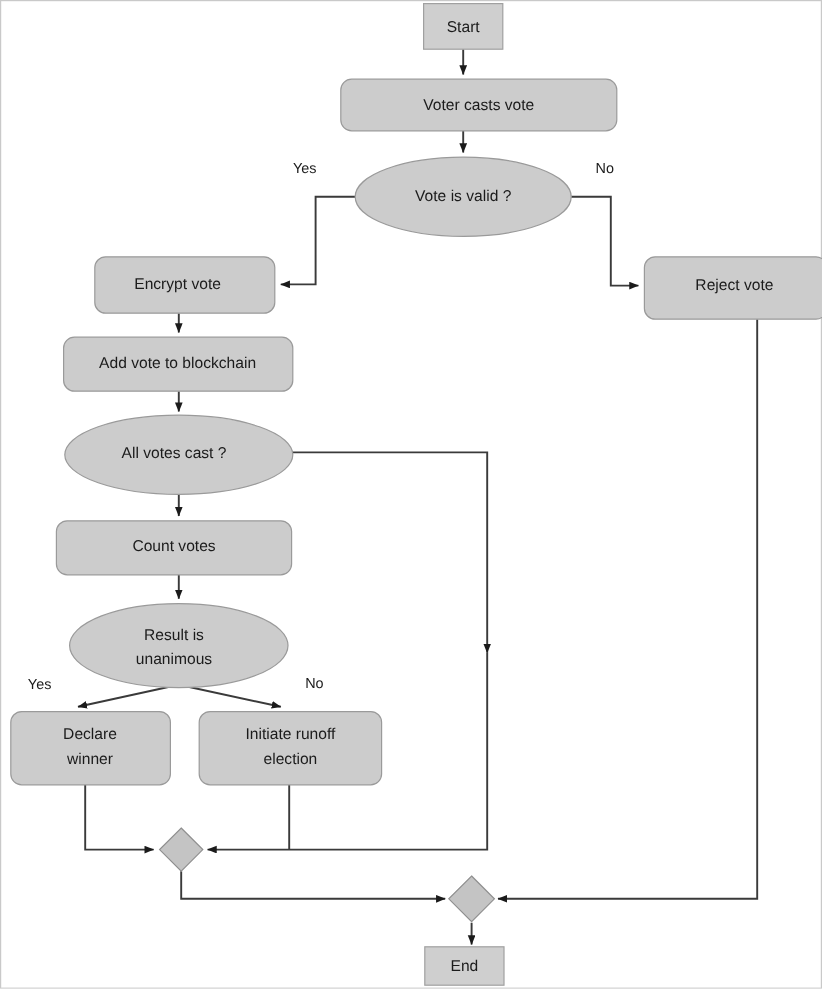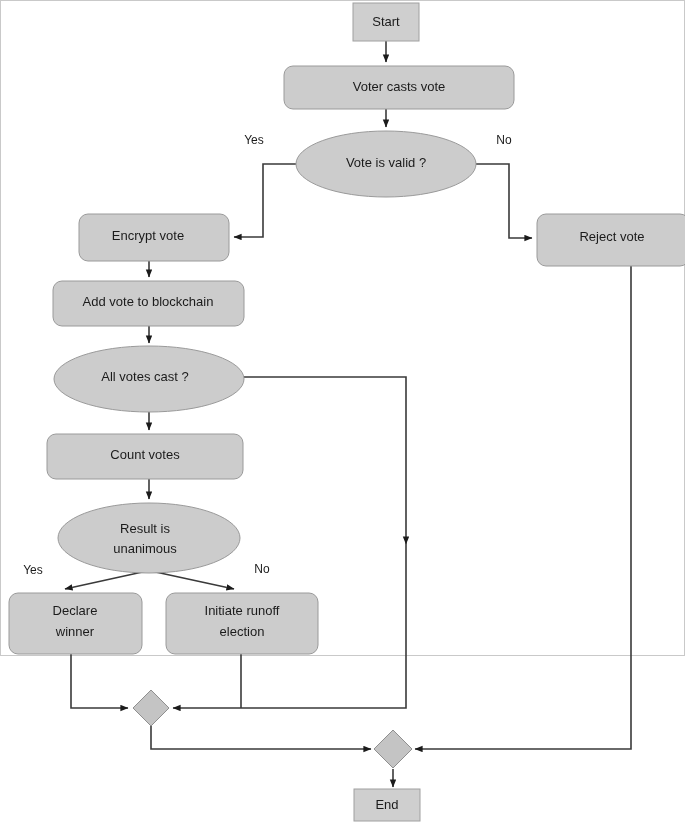--- a/index.html
+++ b/index.html
@@ -9,21 +9,21 @@
   }
   body {
     width: 685px;
     height: 824px;
     font-family: "Liberation Sans", sans-serif;
     overflow: hidden;
   }
   #flowchart-root {
     position: relative;
     width: 685px;
-    height: 656px;
+    height: 824px;
     background: #ffffff;
     border: 1px solid #c9c9c9;
     box-sizing: border-box;
   }
   svg#flow-svg {
     position: absolute;
     top: 0;
     left: 0;
     width: 685px;
     height: 824px;

